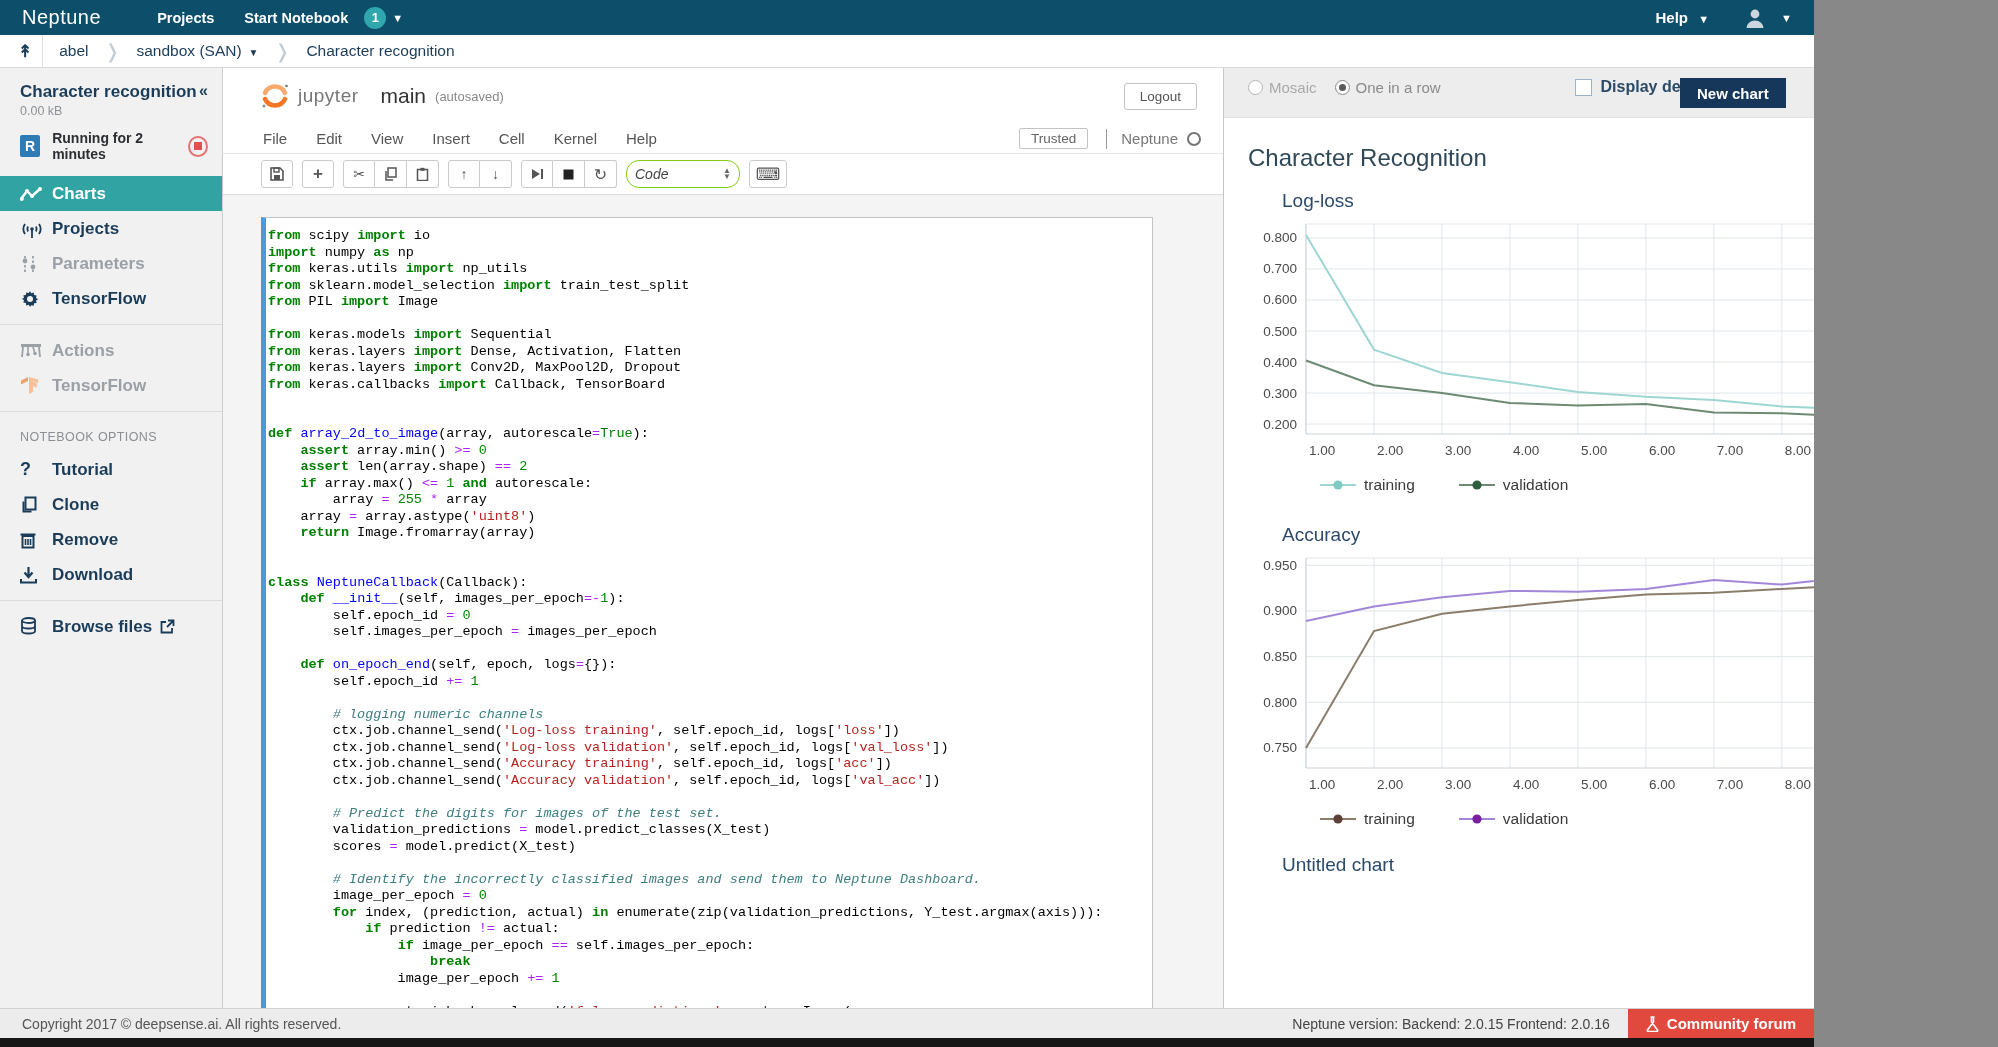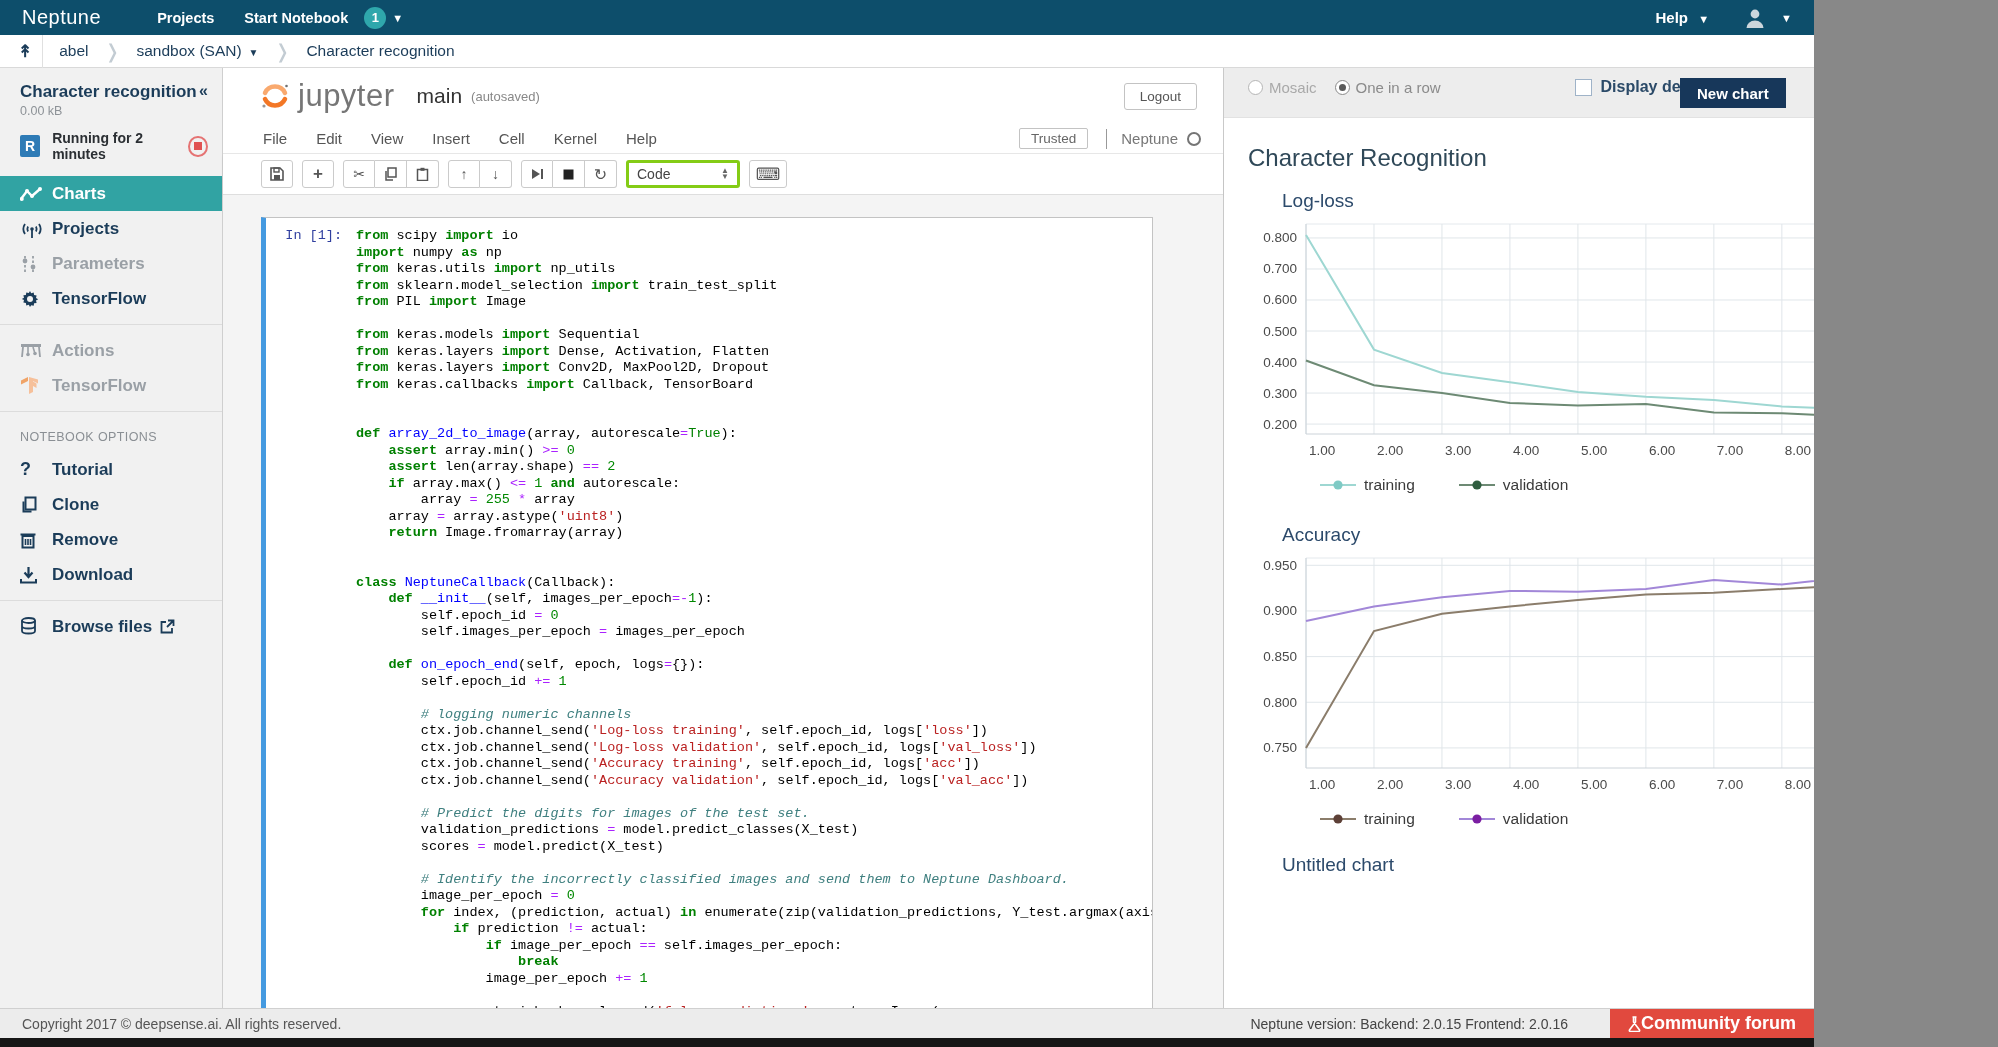--- a/index.html
+++ b/index.html
@@ -39,39 +39,39 @@
   .sb-item { height:35px; display:flex; align-items:center; padding-left:20px; font-size:17px; font-weight:600; color:#1b3c59; cursor:pointer; }
   .sb-item .sb-ico { width:32px; flex:none; display:flex; align-items:center; }
   .sb-item.active { background:#31a3a3; color:#fff; }
   .sb-item.disabled { color:#9aa0a6; cursor:default; }
   .sb-sep { height:1px; background:#dcdcdc; margin:8px 0; }
   .sb-opts-head { padding:10px 0 8px 20px; font-size:12.5px; color:#8a8f94; letter-spacing:.4px; }
   svg.si { display:block; }
   
   .middle { width:1001px; flex:none; background:#fff; border-right:1px solid #c9c9c9; display:flex; flex-direction:column; }
   .nb-header { height:56px; display:flex; align-items:center; padding:0 26px 0 36px; background:#fff; flex:none; }
-  .jp-word { font-size:31px; color:#767676; font-weight:300; margin-left:7px; letter-spacing:.5px; }
+  .jp-word { font-size:19px; color:#767676; font-weight:300; margin-left:7px; letter-spacing:.5px; }
   .nb-title { font-size:21px; color:#333; margin-left:22px; }
   .nb-autosaved { font-size:13px; color:#888; margin-left:9px; }
   .logout { margin-left:auto; border:1px solid #c3c3c3; background:#fff; border-radius:3px; padding:5px 15px; font-size:13.5px; color:#555; cursor:pointer; }
   .nb-menubar { height:30px; display:flex; align-items:center; padding:0 22px 0 40px; border-bottom:1px solid #e7e7e7; flex:none; }
   .nb-menu { font-size:15px; color:#555; margin-right:29px; cursor:pointer; }
   .nb-menubar-right { margin-left:auto; display:flex; align-items:center; }
   .trusted { border:1px solid #c3c3c3; border-radius:2px; padding:2px 11px; font-size:13.5px; color:#666; }
   .kdiv { width:1px; height:20px; background:#999; margin:0 14px 0 18px; }
   .kernel-name { font-size:15px; color:#777; margin-right:9px; }
   .kernel-ind { width:14px; height:14px; border:2px solid #757575; border-radius:50%; }
   .nb-toolbar { height:41px; display:flex; align-items:center; padding-left:38px; gap:9px; border-bottom:1px solid #dedede; box-shadow:0 2px 3px rgba(0,0,0,.06); flex:none; background:#fff; }
   .btn-group { display:flex; }
   .tb-btn { width:32px; height:28px; background:#fff; border:1px solid #cbcbcb; display:flex; align-items:center; justify-content:center; color:#555; font-size:14px; cursor:pointer; }
   .btn-group .tb-btn + .tb-btn { border-left:none; }
   .btn-group .tb-btn:first-child { border-radius:3px 0 0 3px; }
   .btn-group .tb-btn:last-child { border-radius:0 3px 3px 0; }
   .btn-group .tb-btn:only-child { border-radius:3px; }
-  .nb-select { width:114px; height:28px; border:3px solid #84cc16; border-radius:3px; background:#fff; display:flex; align-items:center; font-size:14px; color:#444; padding:0 8px; cursor:pointer; }
+  .nb-select { width:114px; height:28px; border:1px solid #84cc16; border-radius:13px; background:#fff; display:flex; align-items:center; font-size:14px; color:#444; padding:0 8px; cursor:pointer;font-style:italic; }
   .nb-select .arrows { margin-left:auto; display:flex; flex-direction:column; line-height:6px; font-size:8px; color:#666; }
   .nb-body { flex:1; background:#f4f4f4; padding:22px 0 0 38px; overflow:hidden; }
   .cell { width:892px; background:#fff; border:1px solid #c3c3c3; border-left:5px solid #459ae0; display:flex; min-height:810px; }
   .prompt { width:88px; flex:none; text-align:right; padding:10px 12px 0 0; color:#303f9f; font-family:"Liberation Mono","DejaVu Sans Mono",monospace; font-size:13.5px; }
   pre.code { flex:1; padding:10px 6px 10px 2px; font-family:"Liberation Mono","DejaVu Sans Mono",monospace; font-size:13.5px; line-height:16.5px; color:#000; overflow:hidden; white-space:pre; }
   .c-kw { color:#008000; font-weight:bold; }
   .c-kw2 { color:#008000; }
   .c-def { color:#0000ff; }
   .c-num { color:#080; }
   .c-str { color:#ba2121; }
@@ -107,21 +107,21 @@
   .s-handle { position:absolute; left:50%; transform:translateX(-50%); width:17px; height:17px; border-radius:50%; cursor:grab; }
   .legend { display:flex; gap:44px; margin:8px 0 0 72px; align-items:center; }
   .legend .leg-item { display:flex; align-items:center; gap:8px; font-size:15.5px; color:#3a3a3a; }
   .rp-scroll { position:absolute; right:0; top:0; bottom:0; width:11px; background:#f1f1f1; border-left:1px solid #e3e3e3; }
   .rp-thumb { position:absolute; left:2px; top:84px; width:7px; height:280px; background:#c2c2c2; border-radius:4px; }
   
   .statusbar { height:30px; flex:none; background:#ececec; border-top:1px solid #d0d0d0; display:flex; align-items:center; }
   .sb-copy { font-size:14px; color:#555; padding-left:22px; }
   .sb-right { margin-left:auto; display:flex; align-items:center; height:100%; }
   .sb-version { font-size:14px; color:#444; margin-right:18px; }
-  .community { height:100%; background:#e1493e; color:#fff; font-size:18px; font-weight:bold; border:none; display:flex; align-items:center; padding:0 18px; cursor:pointer;margin-left:24px; }
+  .community { height:100%; background:#e1493e; color:#fff; font-size:15px; font-weight:bold; border:none; display:flex; align-items:center; gap:8px; padding:0 18px; cursor:pointer; }
   .bottom-strip { height:9px; flex:none; background:#161616; }
 </style>
 </head>
 <body>
 
 <div id="app">
 
   <div class="topnav">
     <span class="brand">Neptune</span>
     <span class="topnav-item">Projects</span>
@@ -371,21 +371,20 @@
               <span>▼</span>
             </span>
         </div>
         <div class="btn-group">
           <span class="tb-btn" style="width:38px;font-size:17px;">⌨</span>
         </div>
       </div>
 
       <div class="nb-body">
         <div class="cell">
-          <div class="prompt">In [1]:</div>
           <pre class="code" id="code-pre"><span class="c-kw">from</span> scipy <span class="c-kw">import</span> io
 <span class="c-kw">import</span> numpy <span class="c-kw">as</span> np
 <span class="c-kw">from</span> keras.utils <span class="c-kw">import</span> np_utils
 <span class="c-kw">from</span> sklearn.model_selection <span class="c-kw">import</span> train_test_split
 <span class="c-kw">from</span> PIL <span class="c-kw">import</span> Image
 
 <span class="c-kw">from</span> keras.models <span class="c-kw">import</span> Sequential
 <span class="c-kw">from</span> keras.layers <span class="c-kw">import</span> Dense, Activation, Flatten
 <span class="c-kw">from</span> keras.layers <span class="c-kw">import</span> Conv2D, MaxPool2D, Dropout
 <span class="c-kw">from</span> keras.callbacks <span class="c-kw">import</span> Callback, TensorBoard

